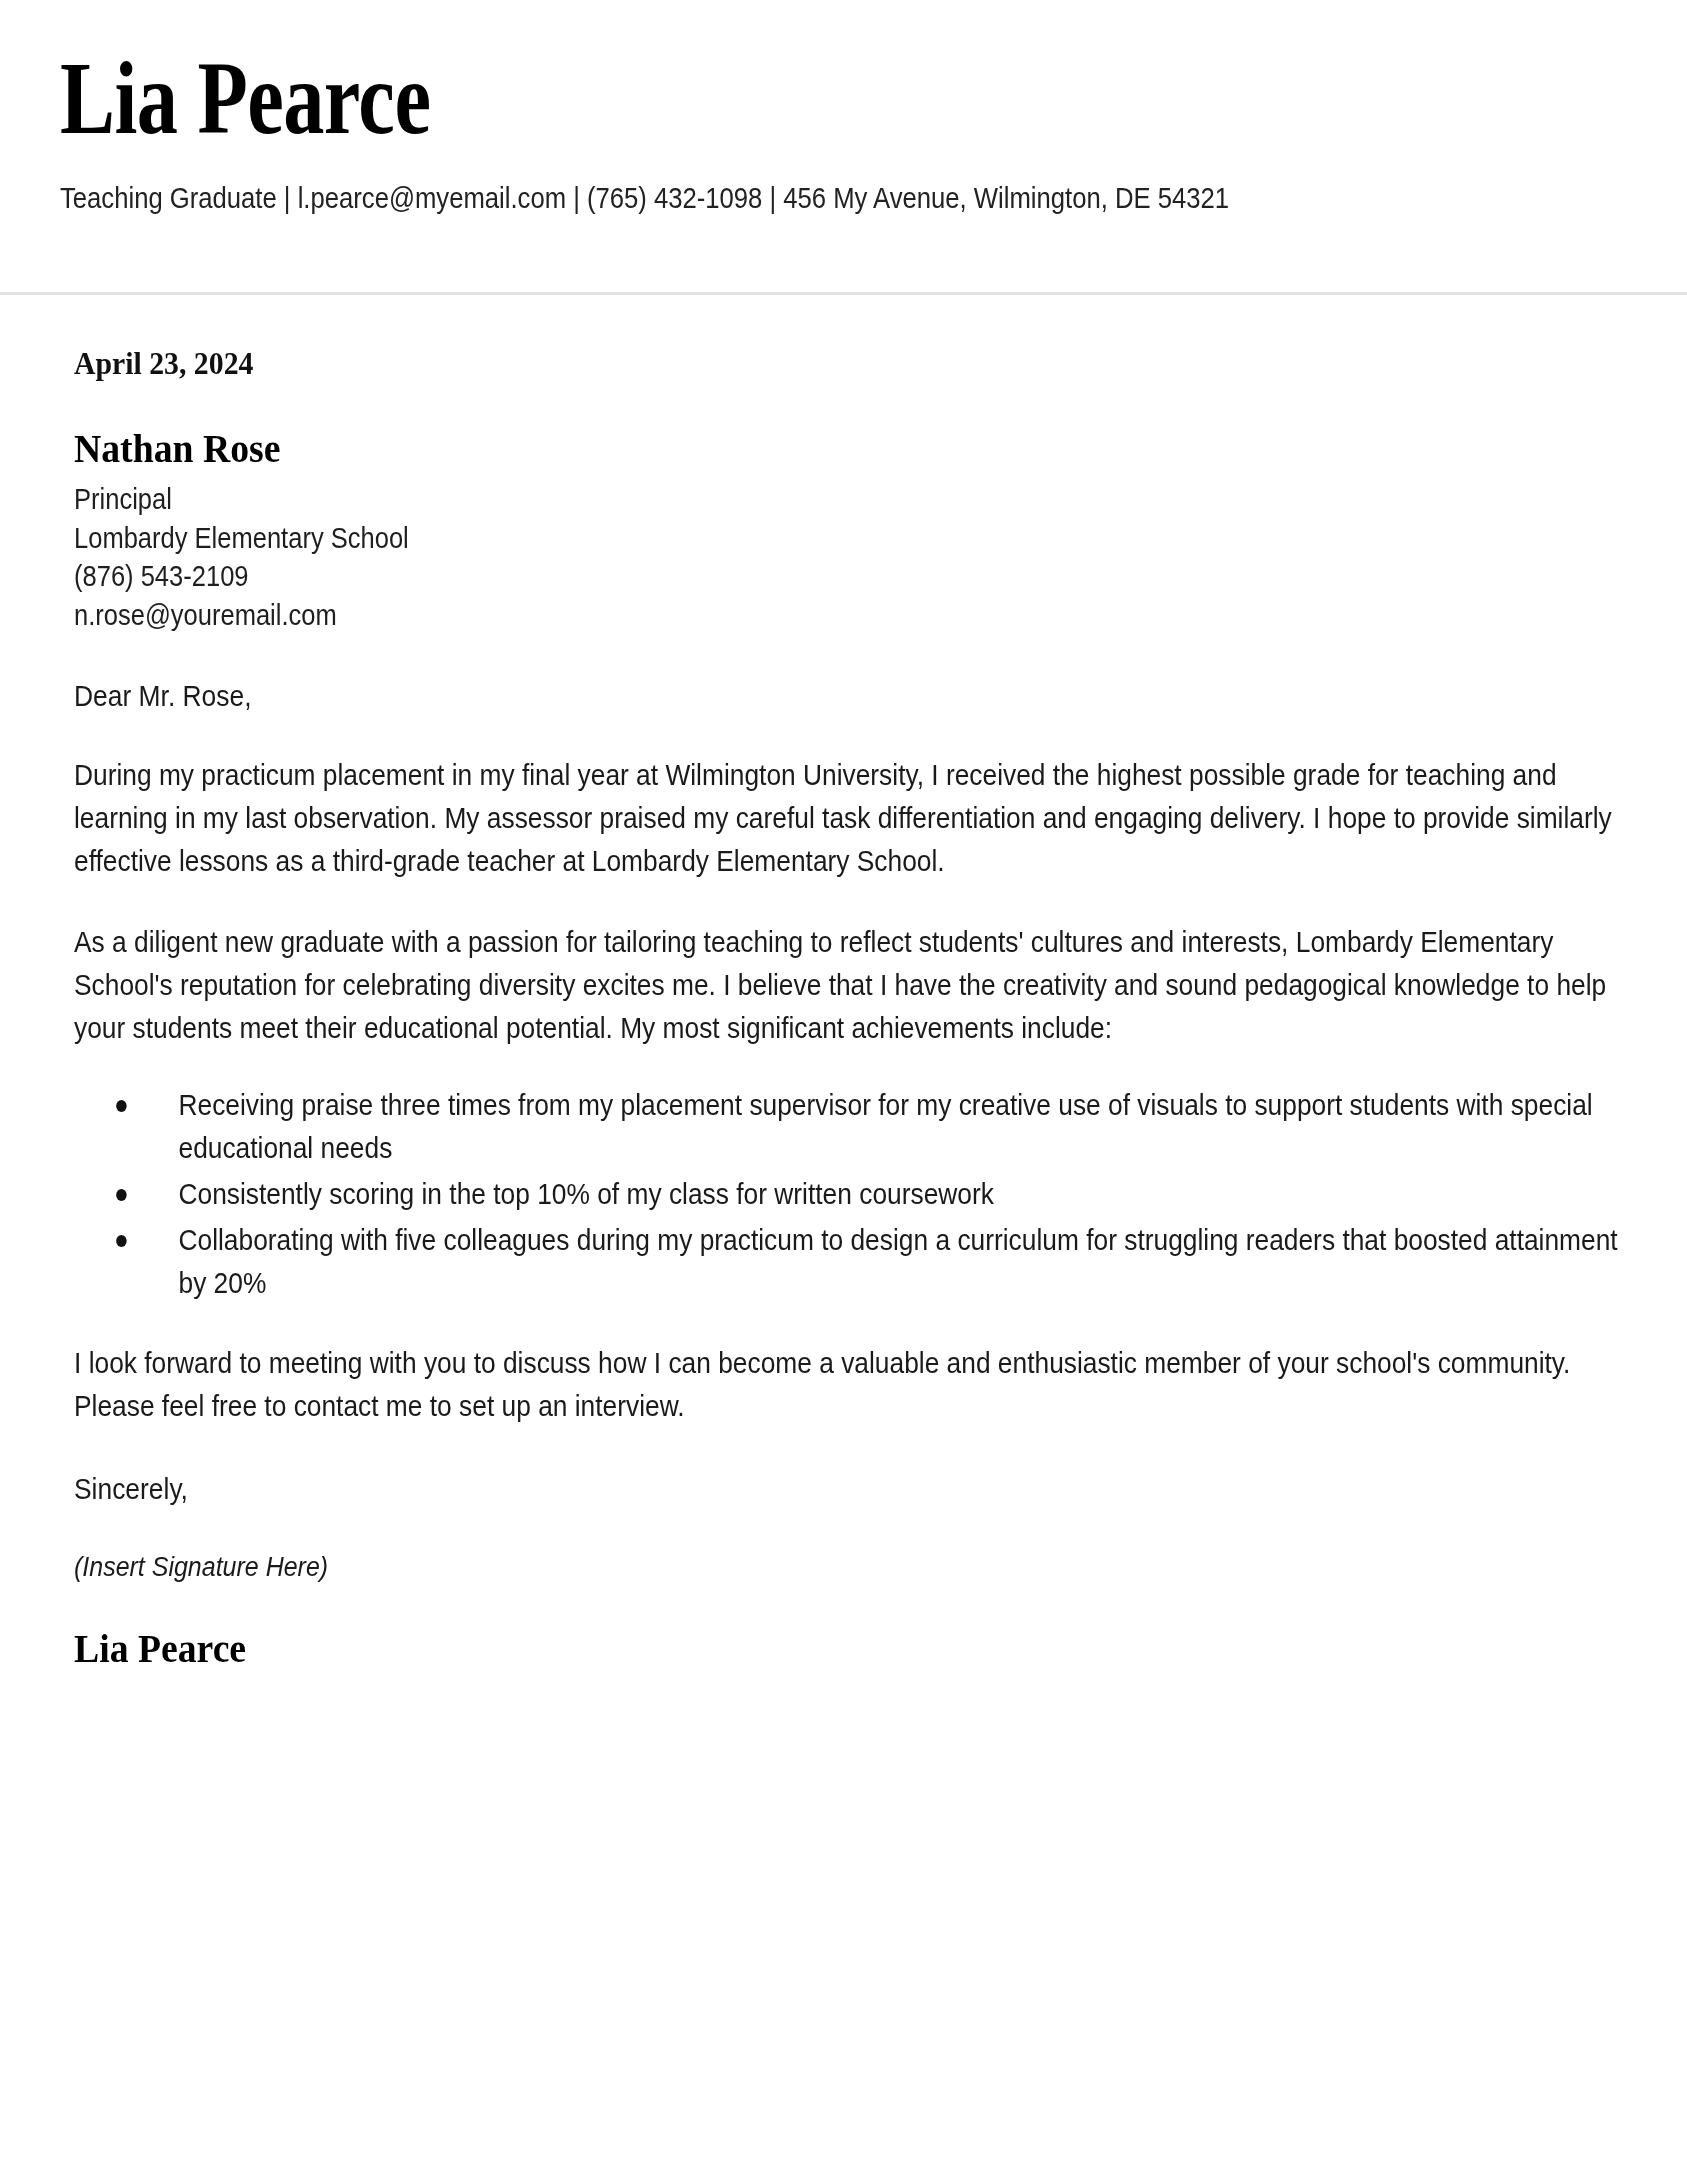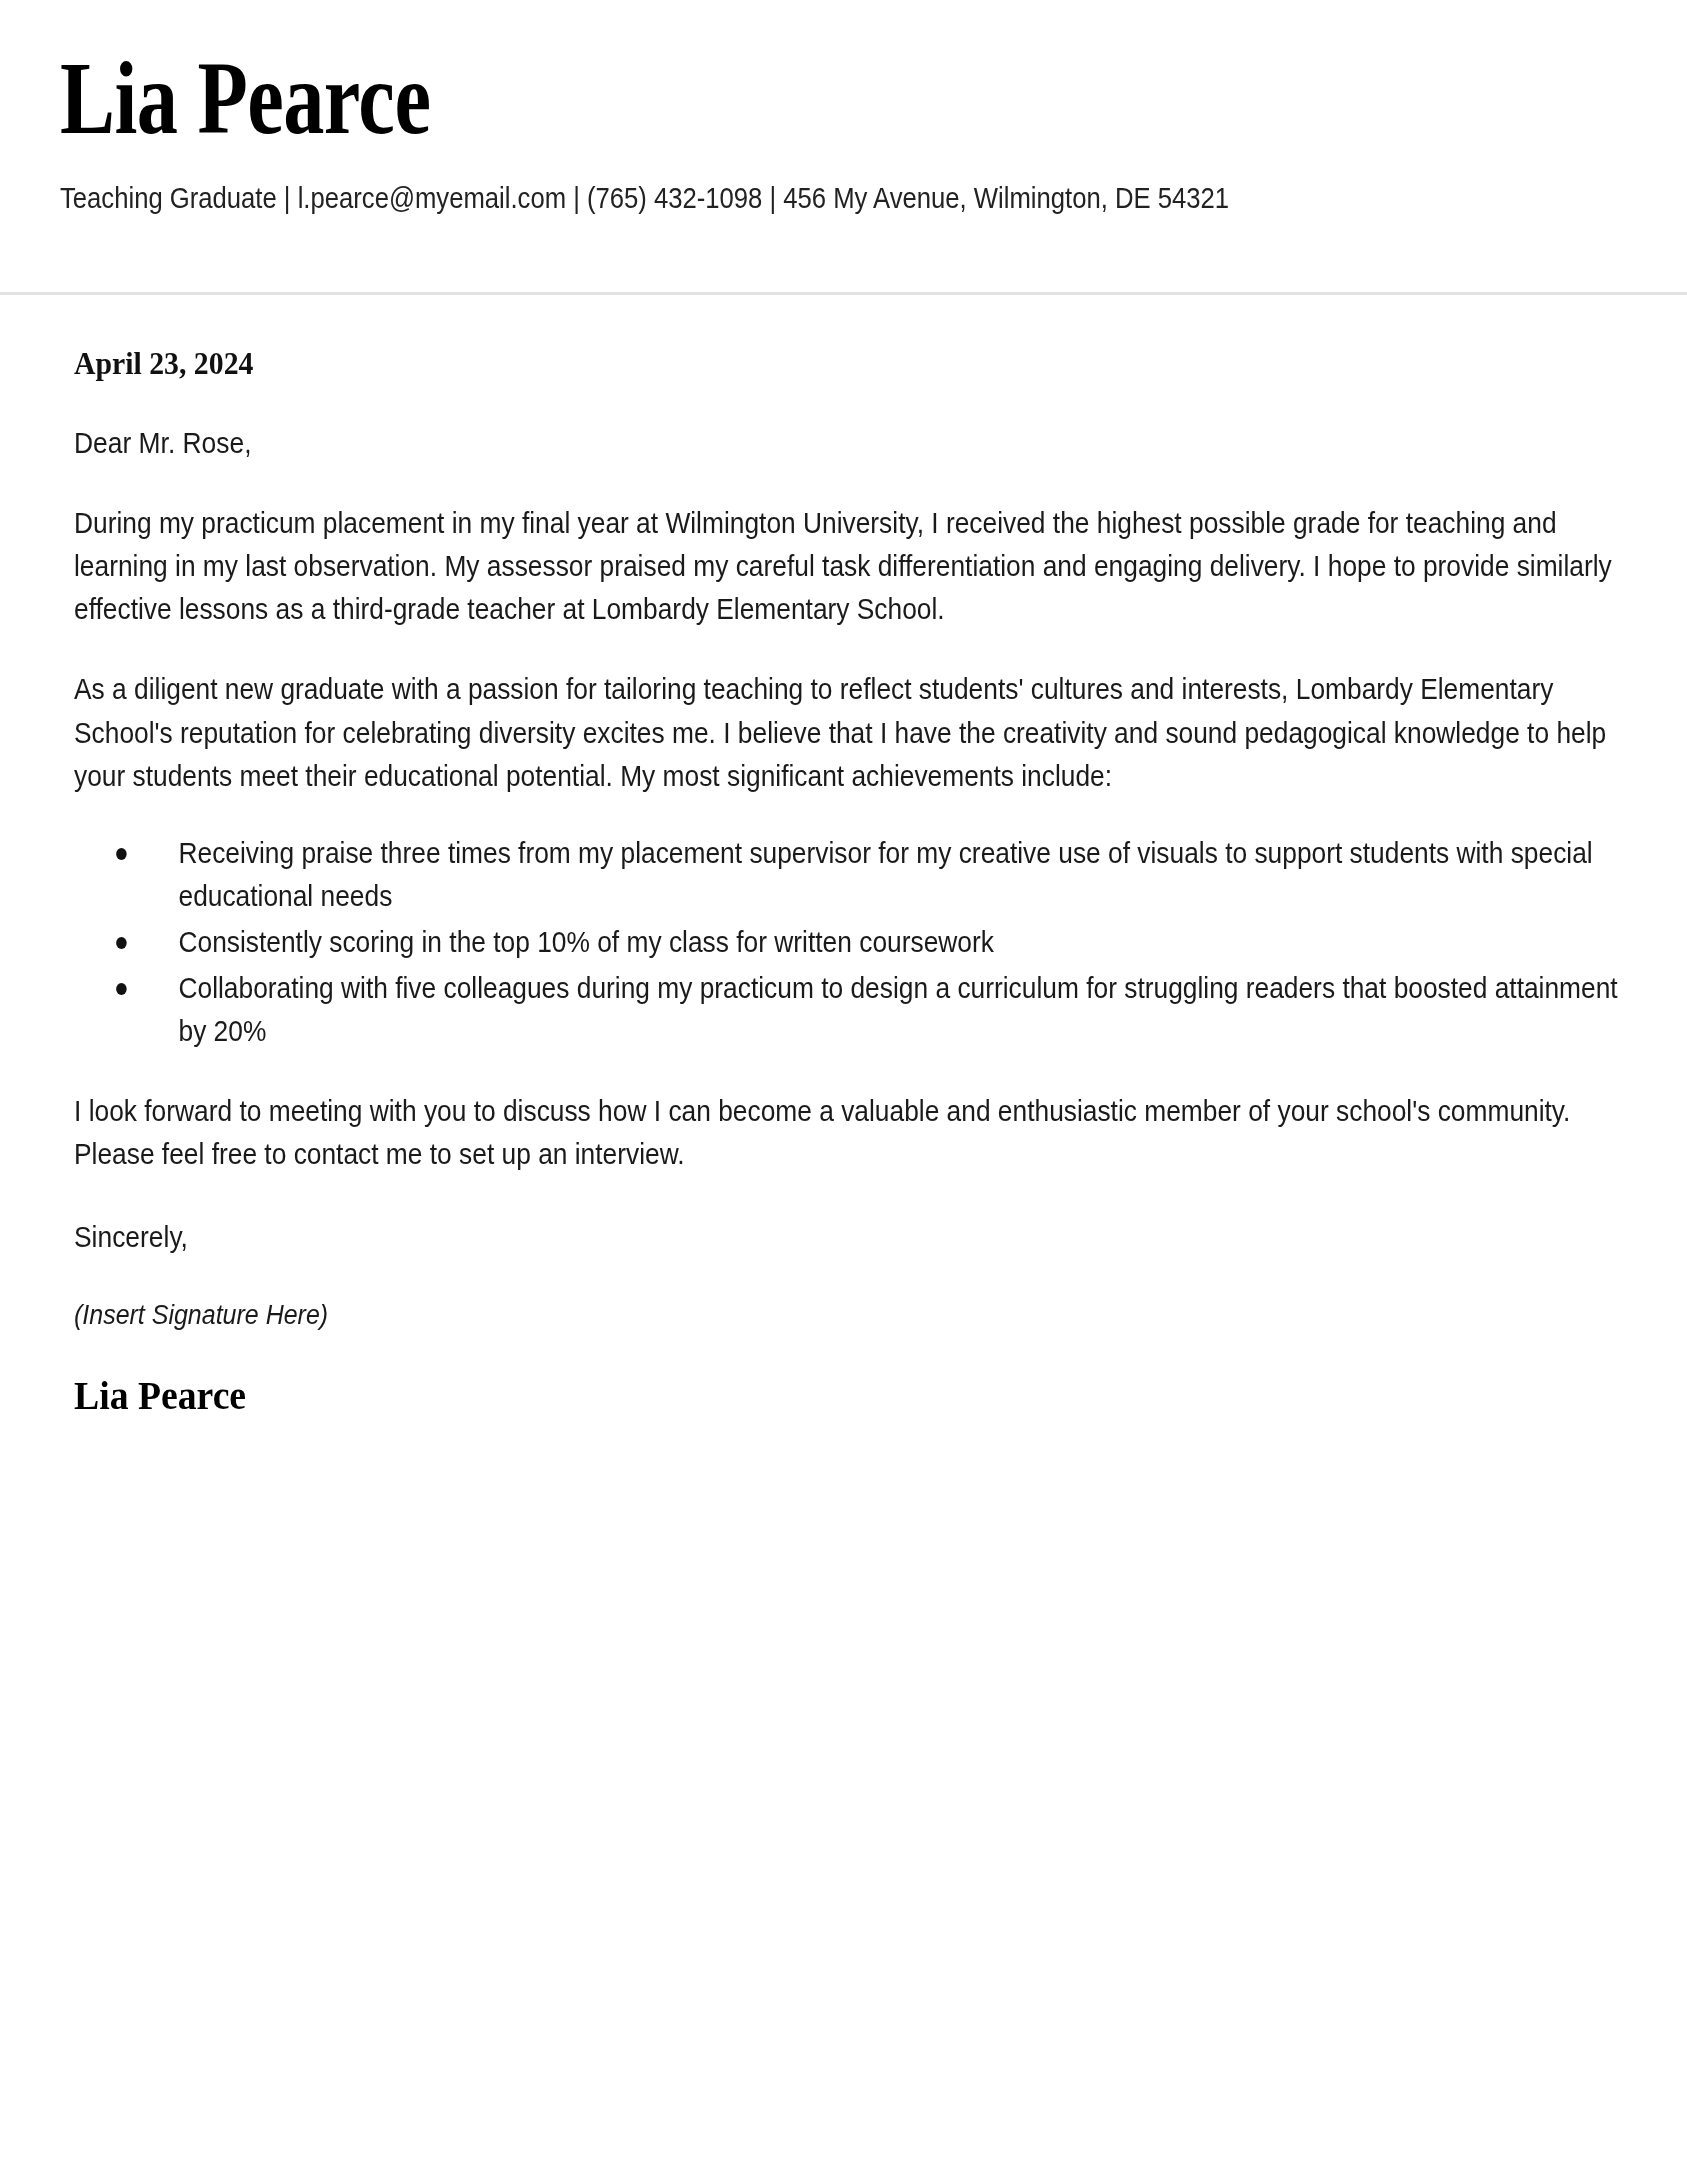--- a/index.html
+++ b/index.html
@@ -182,20 +182,27 @@
     <h1 class="applicant-name">Lia Pearce</h1>
     <div class="contact-line">Teaching Graduate | l.pearce@myemail.com | (765) 432-1098 | 456 My Avenue, Wilmington, DE 54321</div>
   </div>
 
   <div class="header-rule"></div>
 
   <div class="letter-body">
 
     <div class="date-line">April 23, 2024</div>
 
+    <div class="recipient-block">
+      <div class="recipient-name">Nathan Rose</div>
+      <div class="recipient-detail">Principal</div>
+      <div class="recipient-detail">Lombardy Elementary School</div>
+      <div class="recipient-detail">(876) 543-2109</div>
+      <div class="recipient-detail">n.rose@youremail.com</div>
+    </div>
 
     <div class="salutation">Dear Mr. Rose,</div>
 
     <p class="para">During my practicum placement in my final year at Wilmington University, I received the highest possible grade for teaching and learning in my last observation. My assessor praised my careful task differentiation and engaging delivery. I hope to provide similarly effective lessons as a third-grade teacher at Lombardy Elementary School.</p>
 
     <p class="para">As a diligent new graduate with a passion for tailoring teaching to reflect students' cultures and interests, Lombardy Elementary School's reputation for celebrating diversity excites me. I believe that I have the creativity and sound pedagogical knowledge to help your students meet their educational potential. My most significant achievements include:</p>
 
     <ul class="bullets">
       <li>Receiving praise three times from my placement supervisor for my creative use of visuals to support students with special educational needs</li>
       <li>Consistently scoring in the top 10% of my class for written coursework</li>

